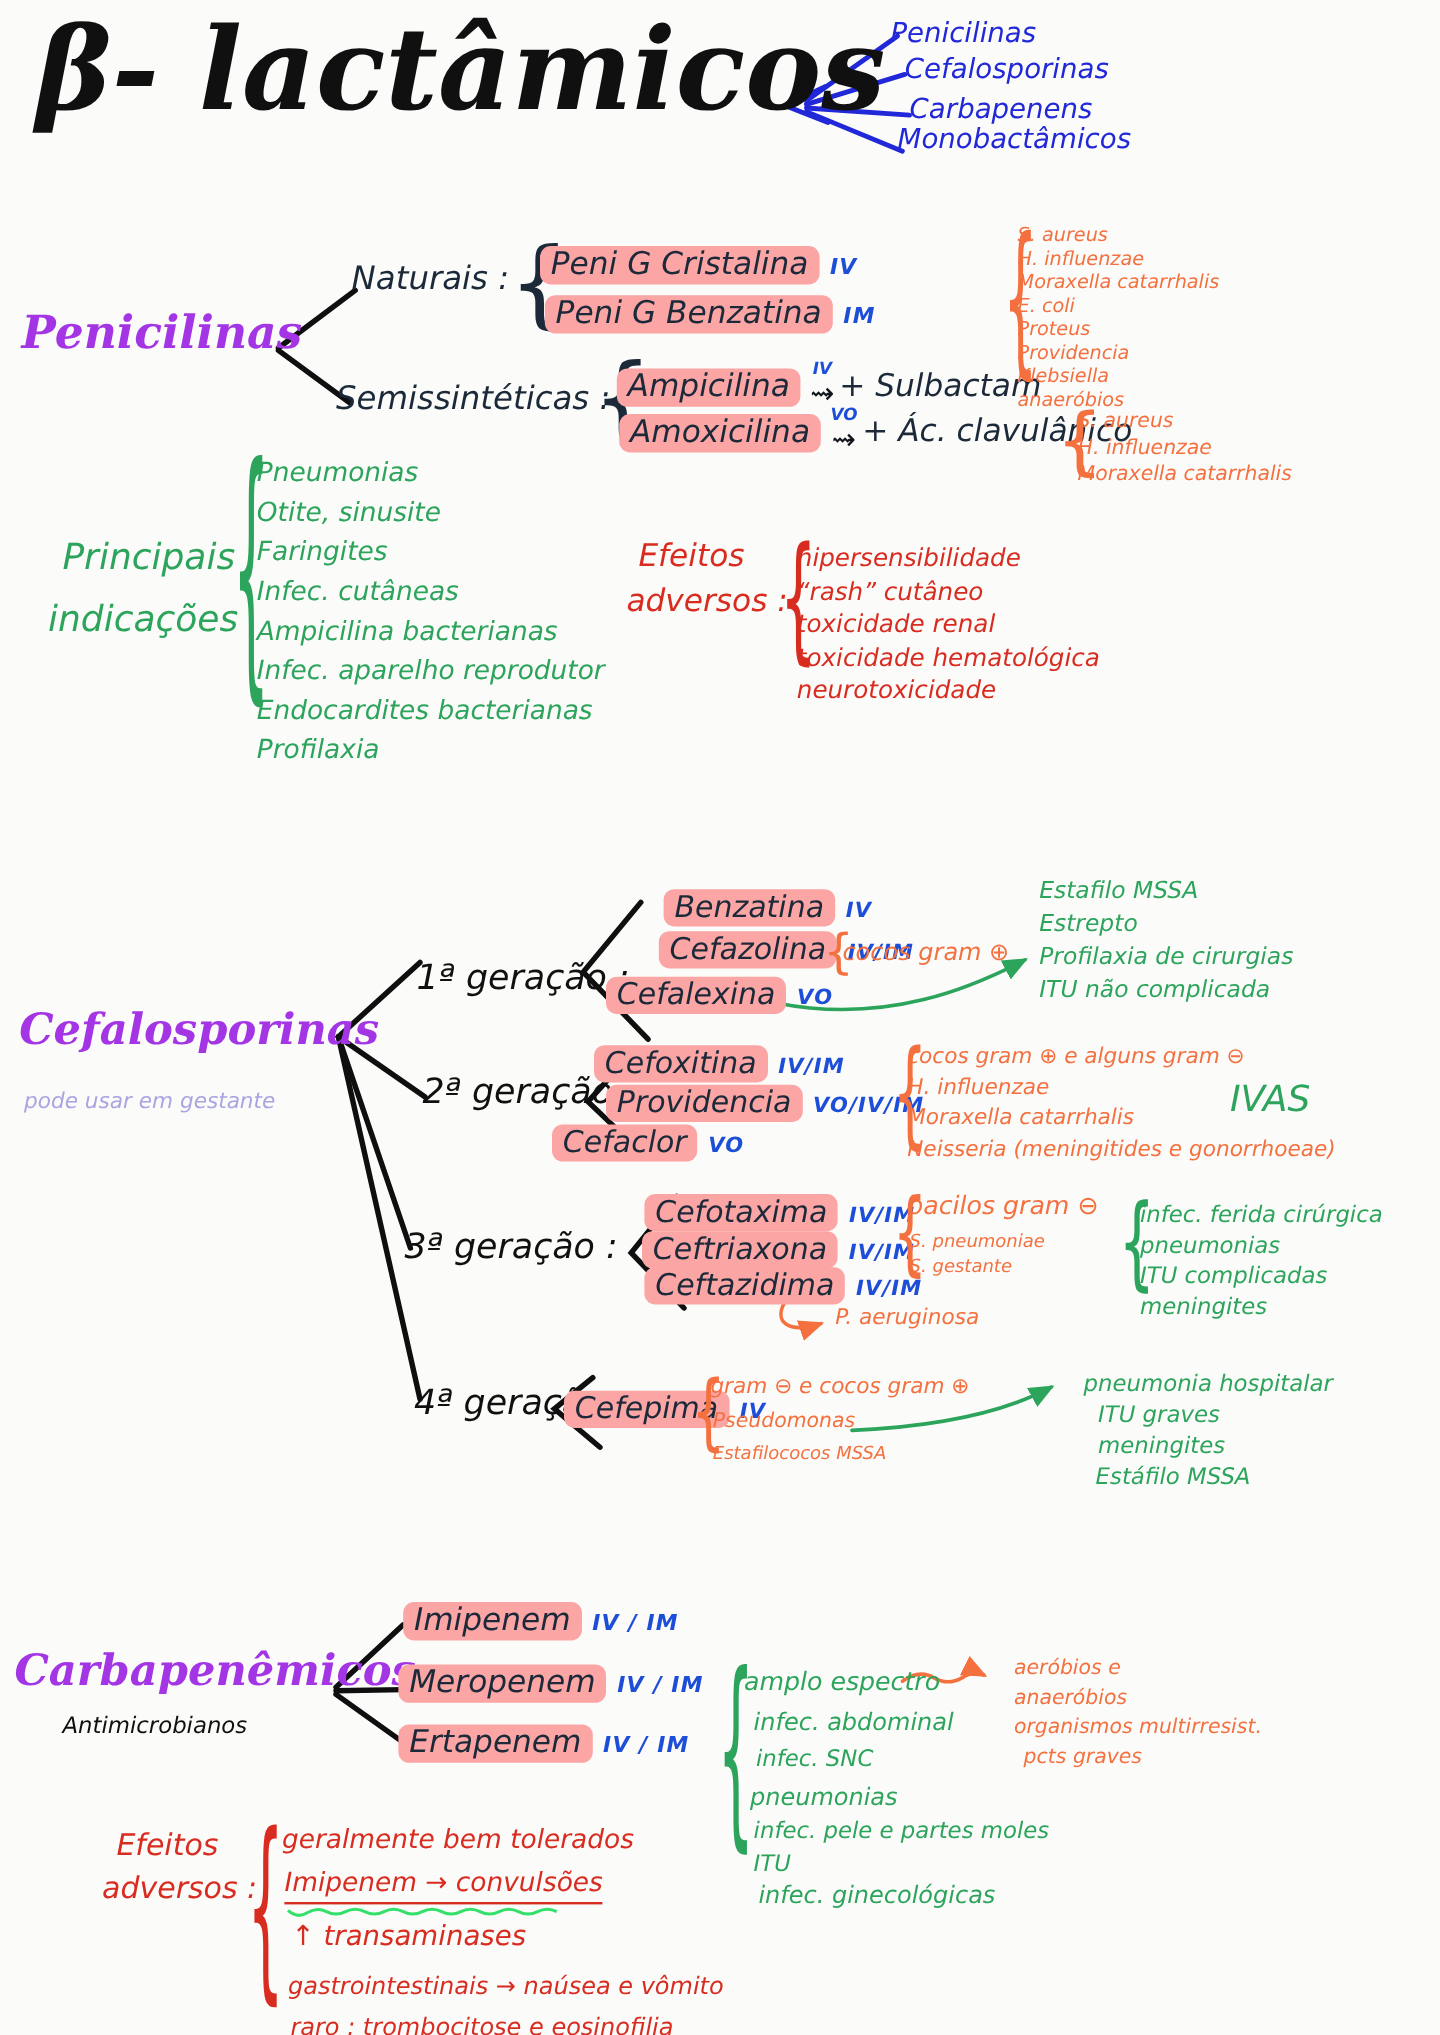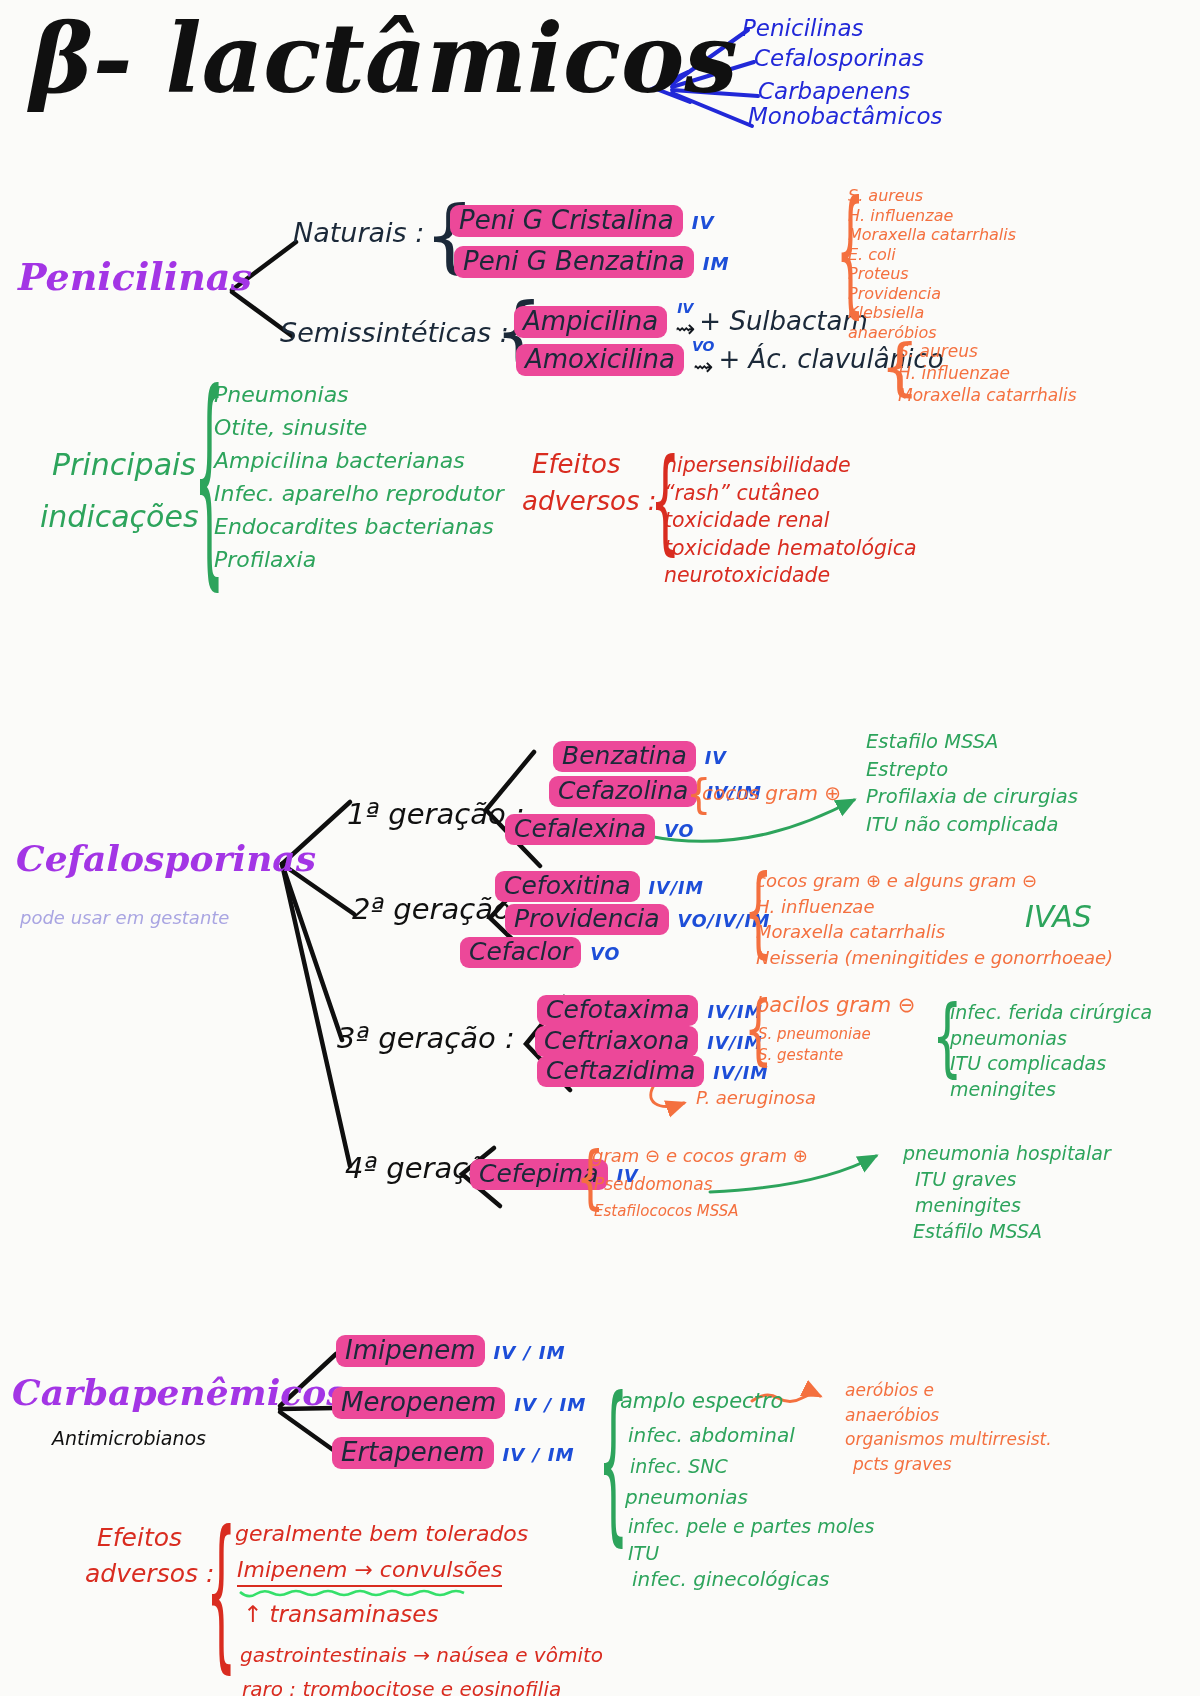--- a/index.html
+++ b/index.html
@@ -11,21 +11,21 @@
   .script { font-family:"DejaVu Serif", serif; font-weight:700; }
   .black    { color:#101010; }
   .navy     { color:#1b2939; }
   .blue     { color:#2128d8; }
   .purple   { color:#a335e5; }
   .cyan     { color:#1d4ed8; }
   .orange   { color:#f4703f; }
   .green    { color:#2da45c; }
   .red      { color:#d92c20; }
   .lavender { color:#a9a5e2; }
-  .hl { background:#ec4899; padding:0 9px 2px; border-radius:9px; }
+  .hl { background:#fca5a5; padding:0 9px 2px; border-radius:9px; }
   .route { font-size:0.70em; font-weight:bold; letter-spacing:1px; margin-left:9px; }
   .sq { display:inline-flex; flex-direction:column; align-items:center;
         vertical-align:middle; margin:0 4px 0 8px; }
   .sqr { font-size:14px; font-weight:bold; line-height:0.75; }
   .arr::before { content:"⇝"; font-style:normal; font-size:24px; line-height:0.85; color:#10151c; }
   .brace { position:absolute; font-style:normal; line-height:0.94;
            transform-origin:0 0; font-family:"DejaVu Sans", sans-serif; }
   .brace::before { content:"{"; }
   .list > div { white-space:nowrap; }
   .u-red { border-bottom:2.5px solid #d92c20; padding-bottom:2px; display:inline-block; }
@@ -126,20 +126,22 @@
     <div>H. influenzae</div>
     <div>Moraxella catarrhalis</div>
   </div>
 
   <div class="hw green" style="left:52px; top:448px; font-size:30px;">Principais</div>
   <div class="hw green" style="left:40px; top:500px; font-size:30px;">indicações</div>
   <span class="brace green" style="left:194px; top:370px; font-size:60px; transform:scale(0.8,3.8);"></span>
   <div class="hw green list" style="left:214px; top:378px; font-size:22px; line-height:33px;">
     <div>Pneumonias</div>
     <div>Otite, sinusite</div>
+    <div>Faringites</div>
+    <div>Infec. cutâneas</div>
     <div>Ampicilina bacterianas</div>
     <div>Infec. aparelho reprodutor</div>
     <div>Endocardites bacterianas</div>
     <div>Profilaxia</div>
   </div>
 
   <div class="hw red" style="left:532px; top:450px; font-size:26px;">Efeitos</div>
   <div class="hw red" style="left:522px; top:487px; font-size:26px;">adversos :</div>
   <span class="brace red" style="left:650px; top:446px; font-size:60px; transform:scale(0.8,1.91);"></span>
   <div class="hw red list" style="left:664px; top:452px; font-size:20.5px; line-height:27.5px;">

